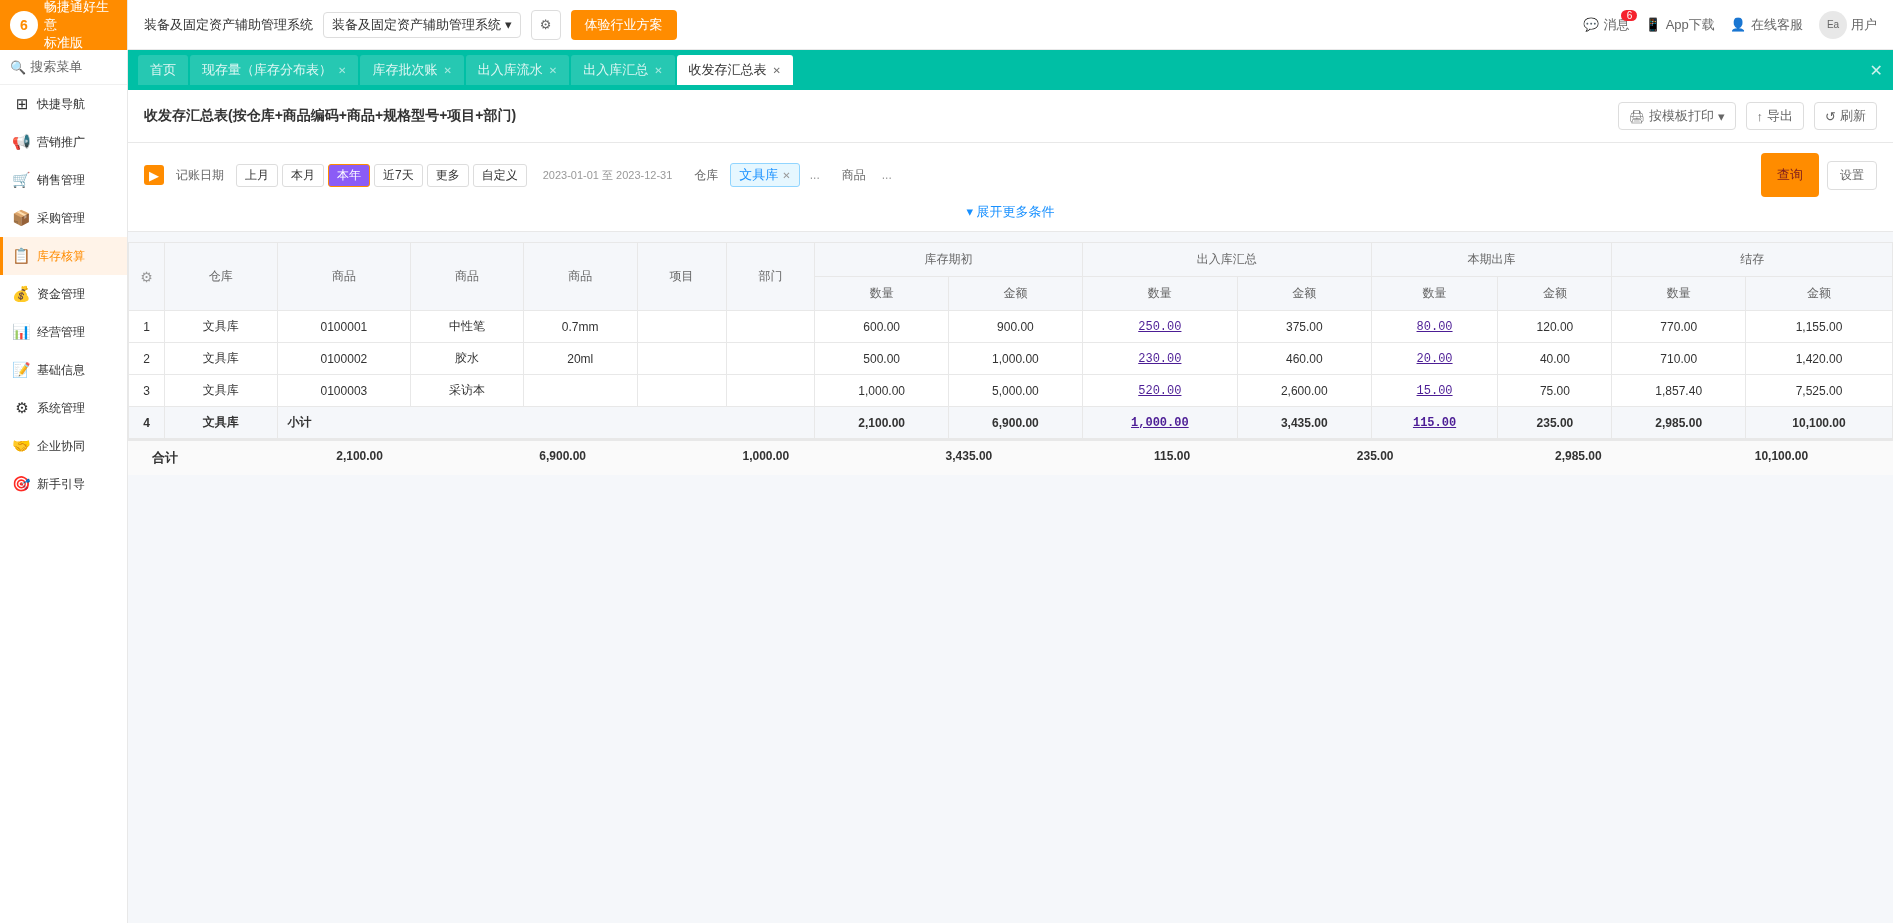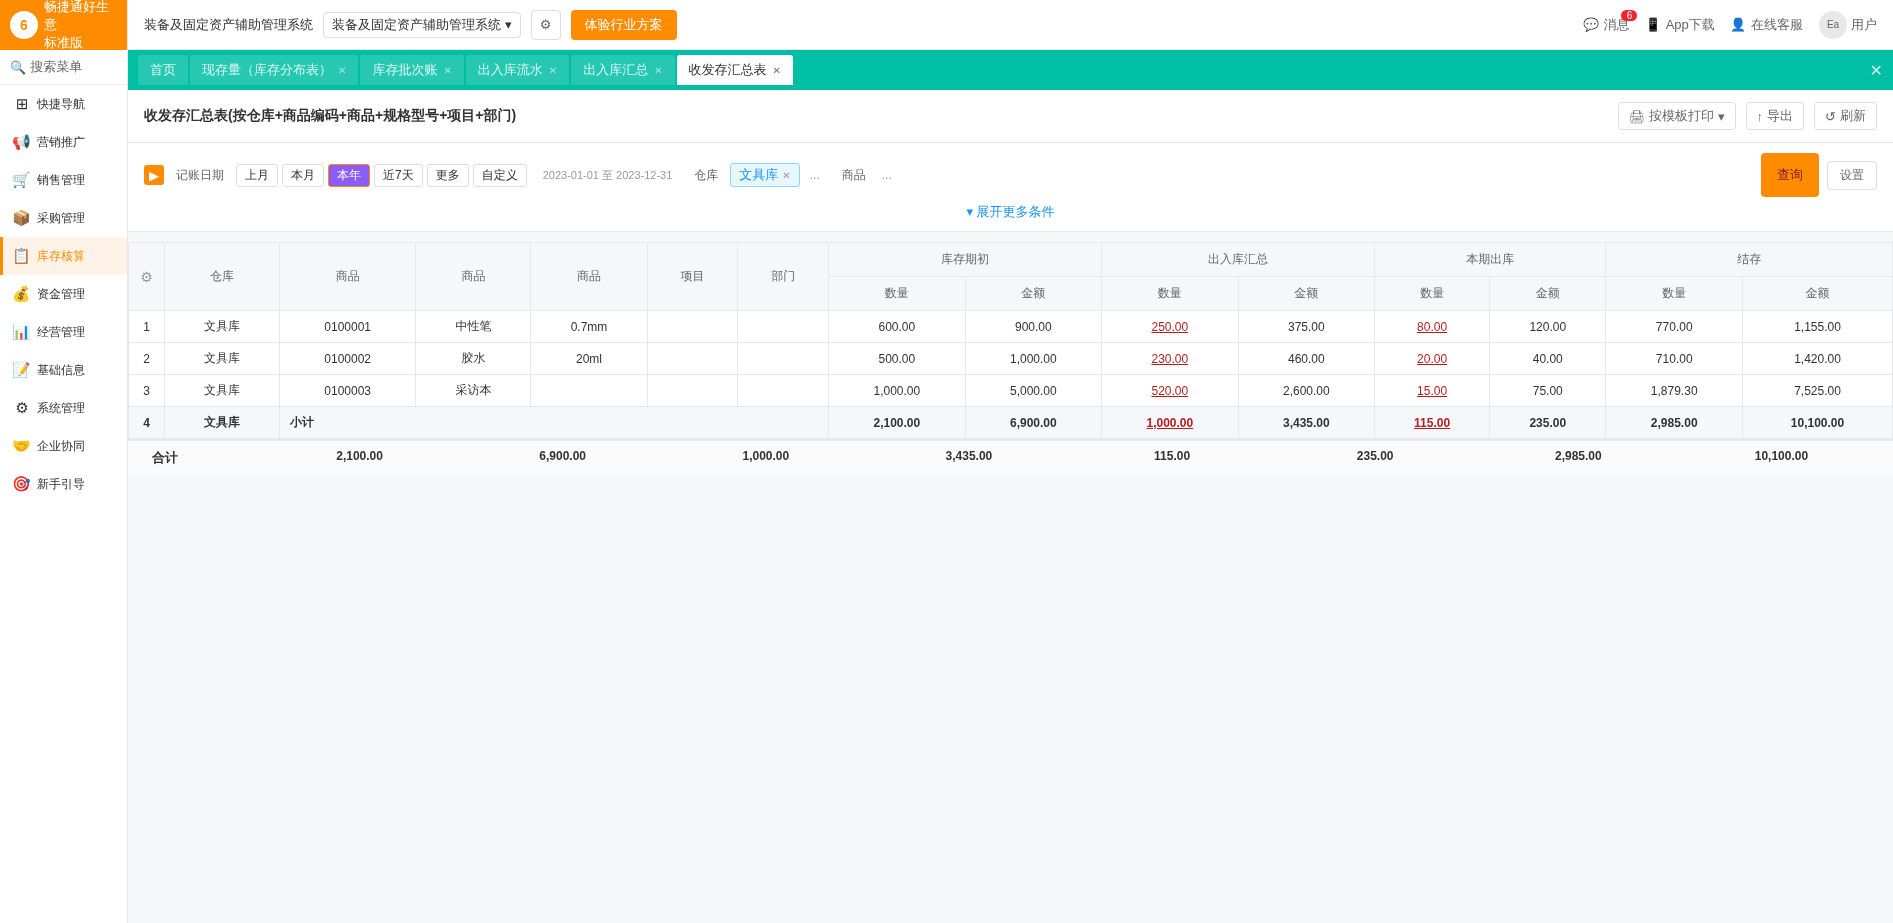--- a/index.html
+++ b/index.html
@@ -65,21 +65,21 @@
     .settings-btn { background: #fff; color: #666; border: 1px solid #ddd; border-radius: 4px; padding: 5px 12px; cursor: pointer; font-size: 12px; }
     .expand-btn { color: #1890ff; cursor: pointer; font-size: 12px; border: none; background: none; }
 
     
     .table-container { background: #fff; margin-top: 10px; overflow-x: auto; }
     table { width: 100%; border-collapse: collapse; min-width: 900px; }
     th { background: #f5f7fa; color: #666; font-weight: 500; font-size: 12px; padding: 8px 10px; border: 1px solid #e8e8e8; text-align: center; white-space: nowrap; }
     td { padding: 7px 10px; border: 1px solid #e8e8e8; font-size: 12px; color: #333; text-align: center; white-space: nowrap; }
     .col-bold { font-weight: 700; }
     tr.subtotal-row td { font-weight: 700; background: #f5f7fa; }
-    .link-text { color: #b91c1c; text-decoration: underline; cursor: pointer; }
+    .link-text { color: #4c1d95; text-decoration: underline; cursor: pointer; font-family: Liberation Mono, monospace; }
 
     
     .footer-total { background: #fafafa; border-top: 2px solid #e8e8e8; display: flex; padding: 8px 10px; position: sticky; bottom: 0; }
     .footer-total-label { font-weight: 600; color: #333; min-width: 120px; padding-left: 14px; }
     .footer-total-values { display: flex; flex: 1; }
     .footer-val { flex: 1; text-align: center; font-size: 12px; font-weight: 600; color: #333; padding: 0 8px; }
 
     
     .th-settings { width: 36px; }
     .settings-icon { cursor: pointer; color: #999; font-size: 14px; }
@@ -351,21 +351,21 @@
     <td>采访本</td>
     <td></td>
     <td></td>
     <td></td>
     <td>1,000.00</td>
     <td>5,000.00</td>
     <td class="link-text">520.00</td>
     <td>2,600.00</td>
     <td class="link-text">15.00</td>
     <td>75.00</td>
-    <td>1,879.30</td>
+    <td>1,857.40</td>
     <td>7,525.00</td>
   </tr>
             <tr class="subtotal-row">
   <td class="col-bold">4</td>
   <td class="col-bold">文具库</td>
   <td colspan="5" style="text-align:left;" class="col-bold">小计</td>
   <td class="col-bold">2,100.00</td>
   <td class="col-bold">6,900.00</td>
   <td class="col-bold link-text">1,000.00</td>
   <td class="col-bold">3,435.00</td>

